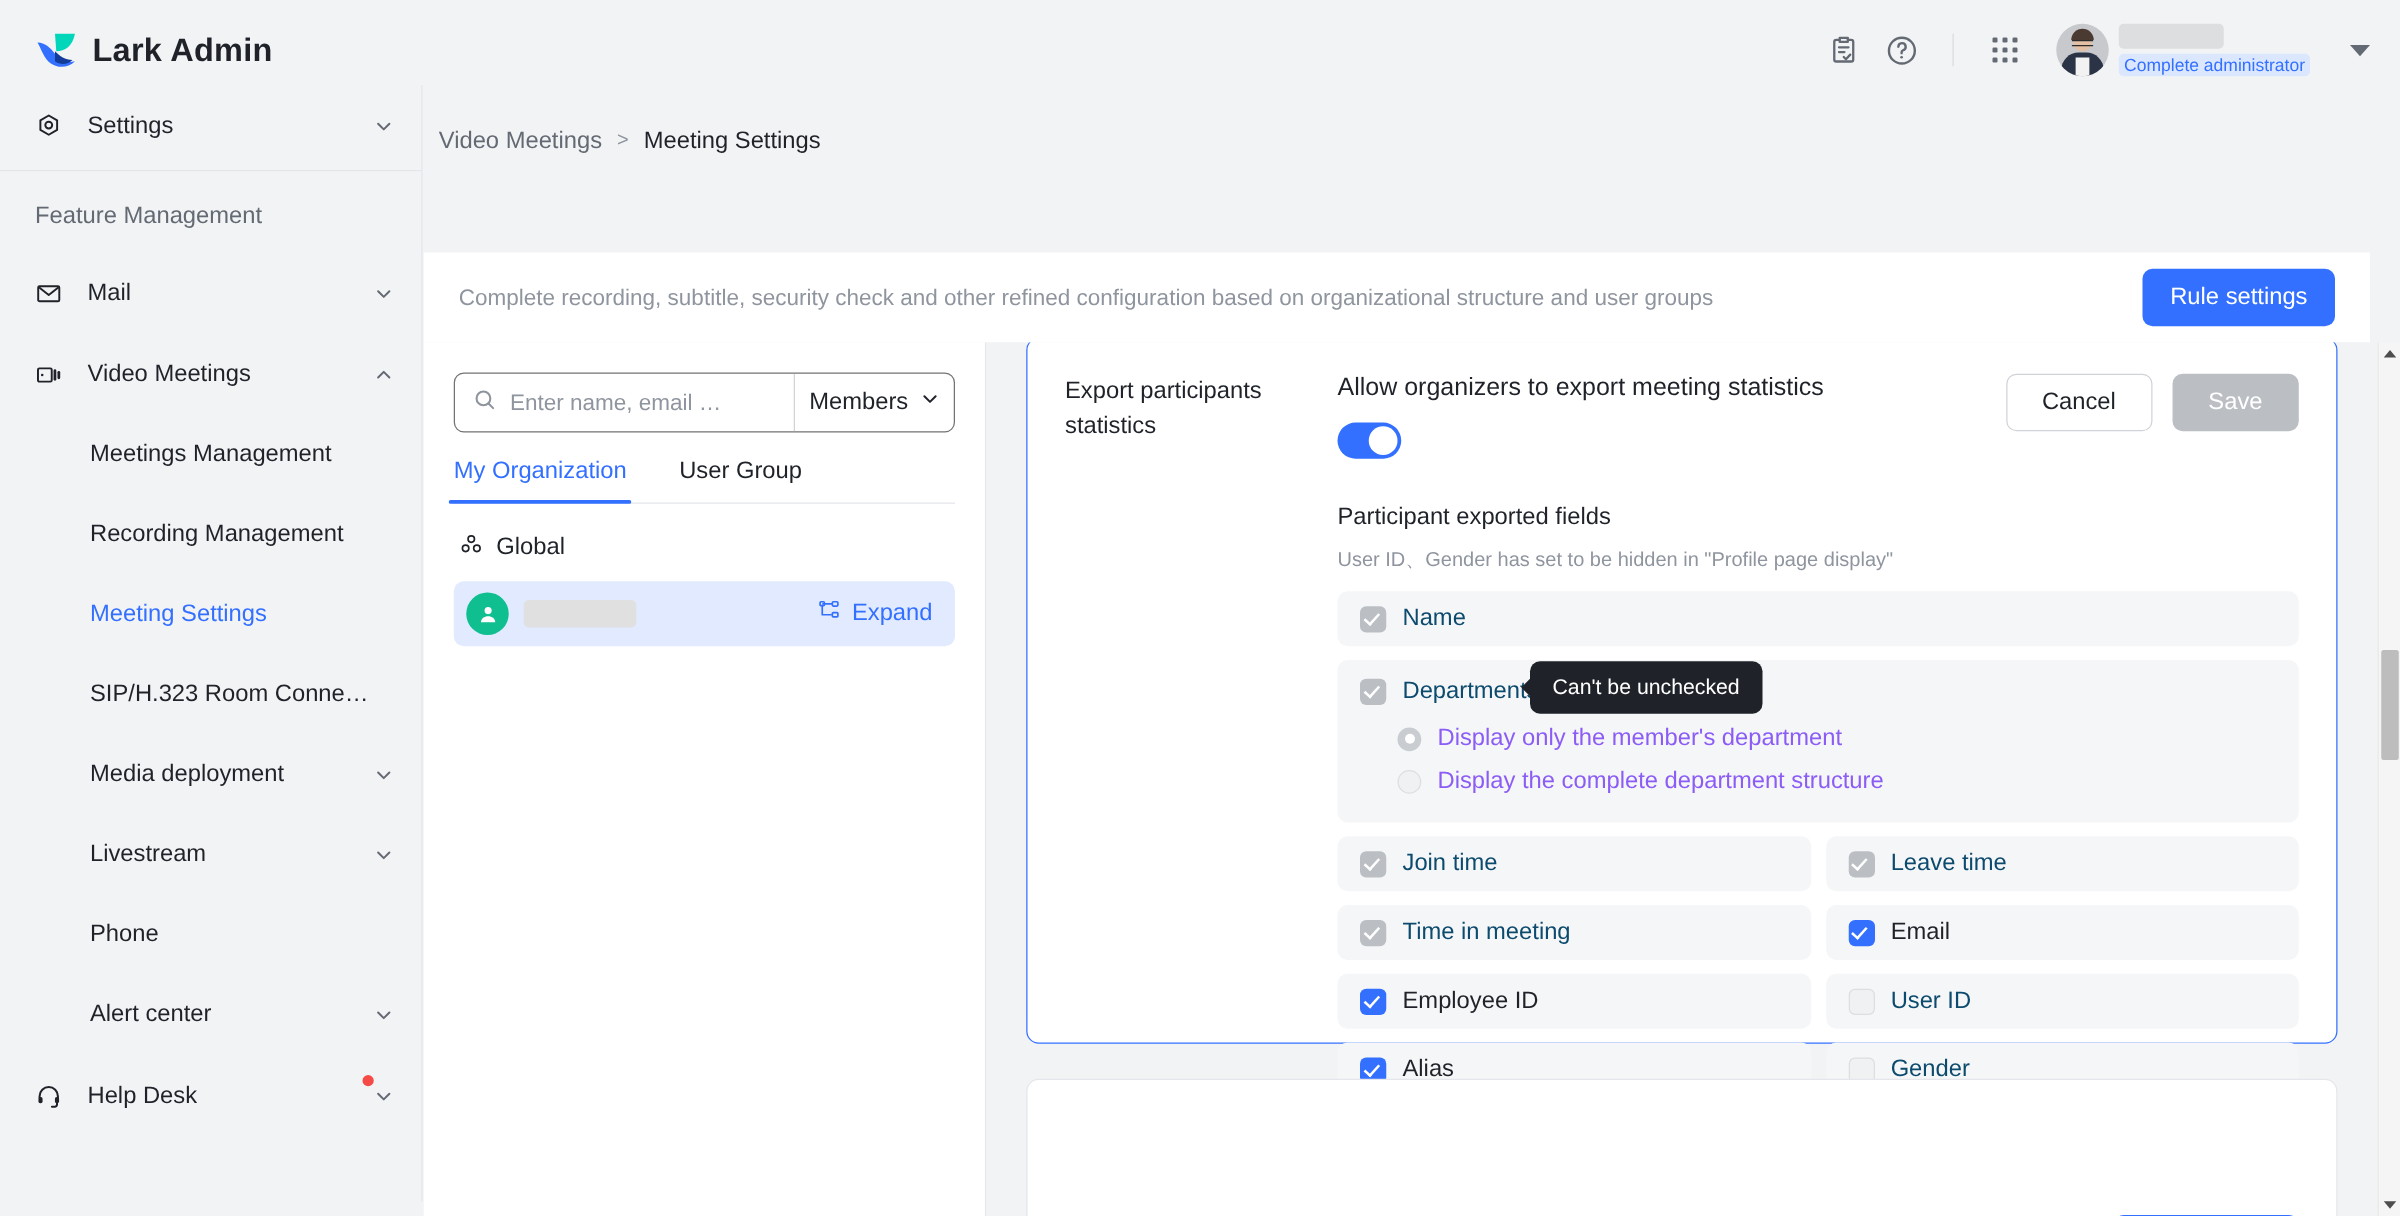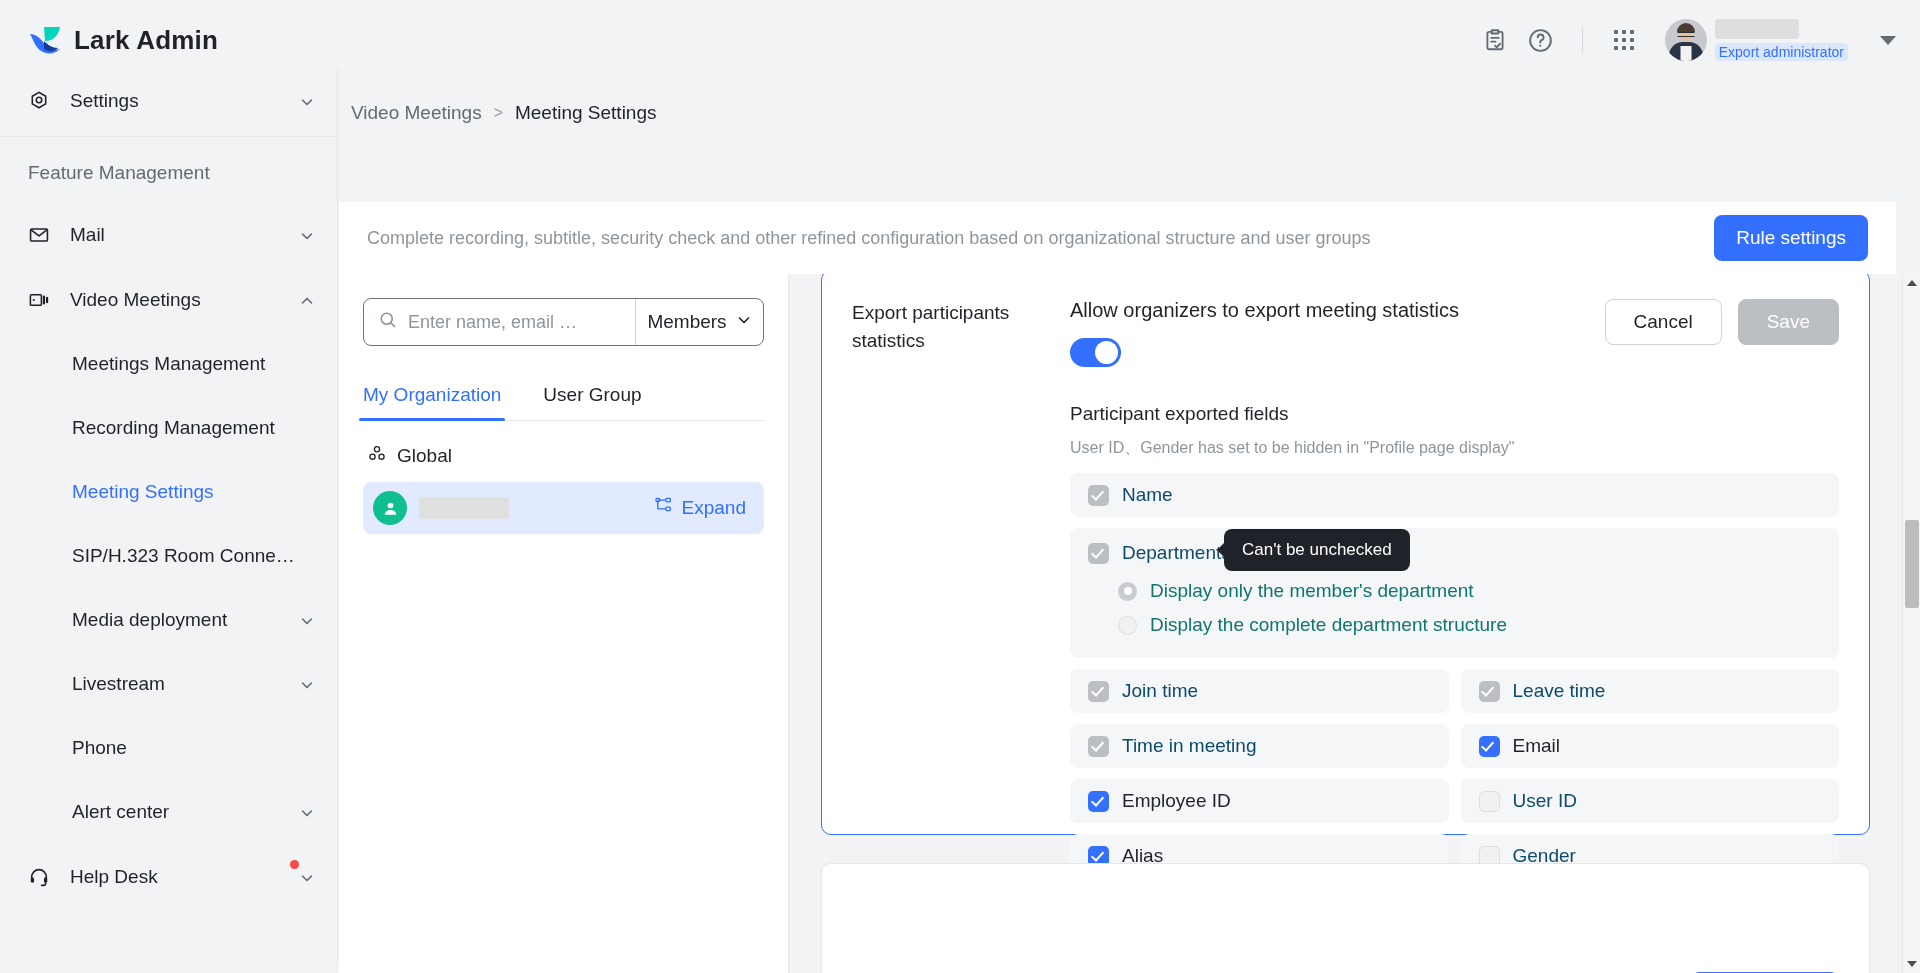--- a/index.html
+++ b/index.html
@@ -88,21 +88,21 @@
   .searchbox { flex: 1; display: flex; align-items: center; gap: 10px; padding: 0 14px; }
   .search-input {
     border: none; outline: none; font-size: 18px; color: #1f2329; width: 100%;
     font-family: "Liberation Sans", sans-serif; background: transparent;
   }
   .search-input::placeholder { color: #8f959e; }
   .memsel {
     width: 128px; border-left: 1px solid #d0d3d9; display: flex; align-items: center;
     justify-content: center; gap: 9px; font-size: 19px; color: #1f2329; cursor: pointer;
   }
-  .tabs { display: flex; gap: 42px; margin-top: 38px; border-bottom: 1px solid #e4e6eb; }
+  .tabs { display: flex; gap: 42px; margin-top: 20px; border-bottom: 1px solid #e4e6eb; }
   .tab { font-size: 19px; color: #1f2329; padding-bottom: 14px; cursor: pointer; position: relative; }
   .tab.active { color: #3370ff; }
   .tab.active::after { content: ""; position: absolute; left: -4px; right: -4px; bottom: -1px; height: 3px; background: #3370ff; border-radius: 2px; }
   .global-row { display: flex; align-items: center; gap: 10px; font-size: 19px; color: #1f2329; padding: 22px 4px 14px 4px; }
   .org-item {
     display: flex; align-items: center; background: #e1eaff; border-radius: 8px;
     height: 52px; padding: 0 18px 0 10px; cursor: pointer;
   }
   .org-avatar { width: 34px; height: 34px; border-radius: 50%; background: #0fbf8f; display: flex; align-items: center; justify-content: center; flex: none; }
   .org-name-redact { width: 90px; height: 22px; background: #e0e0e0; border-radius: 4px; margin-left: 12px; }
@@ -154,21 +154,21 @@
   .fld.block { width: 100%; height: auto; display: block; padding: 12px 18px 16px 18px; }
   .fld-enabled { color: #1f2329; }
   .fld-disabled { color: #0c4a6e; }
 
   .cb { width: 21px; height: 21px; border-radius: 5px; margin-right: 13px; flex: none; position: relative; }
   .cb-checked-blue { background: #3370ff; }
   .cb-checked-grey { background: #bbbfc4; }
   .cb-empty { background: #f0f1f2; border: 1.5px solid #dcdee0; }
   .cb .tick { position: absolute; left: 5.5px; top: 3px; width: 7px; height: 12px; border: solid #fff; border-width: 0 2.4px 2.4px 0; transform: rotate(42deg); }
 
-  .radio-row { display: flex; align-items: center; height: 34px; font-size: 19px; color: #0f766e; padding-left: 30px; }
+  .radio-row { display: flex; align-items: center; height: 34px; font-size: 19px; color: #8b5cf6; padding-left: 30px; }
   .rd { width: 19px; height: 19px; border-radius: 50%; margin-right: 13px; flex: none; position: relative; background: #f0f1f2; border: 1.5px solid #dcdee0; }
   .rd.sel { background: #c9ccd1; border: none; }
   .rd.sel::after { content: ""; position: absolute; left: 5.5px; top: 5.5px; width: 8px; height: 8px; border-radius: 50%; background: #fff; }
   .dept-head { display: flex; align-items: center; height: 26px; position: relative; }
 
   .tooltip {
     position: absolute; left: 136px; top: -11px; background: #1f2329; color: #fff;
     font-size: 17px; border-radius: 8px; padding: 11px 18px; white-space: nowrap; z-index: 20;
   }
   .tooltip::before {
@@ -235,21 +235,21 @@
       </span>
       <span class="avatar">
         <span class="body"></span>
           <span class="shirt"></span>
           <span class="head"></span>
           <span class="hair"></span>
           <span class="glass"></span>
       </span>
       <span class="user-block">
         <span class="user-name-redact"></span>
-        <span class="user-role">Export administrator</span>
+        <span class="user-role">Complete administrator</span>
       </span>
       <span class="caret-down"></span>
     </div>
   </div>
 
   <div class="sidebar">
     <div class="side-row">
       <span class="s-ico">
         <svg width="22" height="22" viewBox="0 0 24 24" fill="none" stroke="#1f2329" stroke-width="1.7" stroke-linejoin="round">
           <path d="M12 2.6l7.3 4.2v8.4L12 19.4 4.7 15.2V6.8z"></path>

